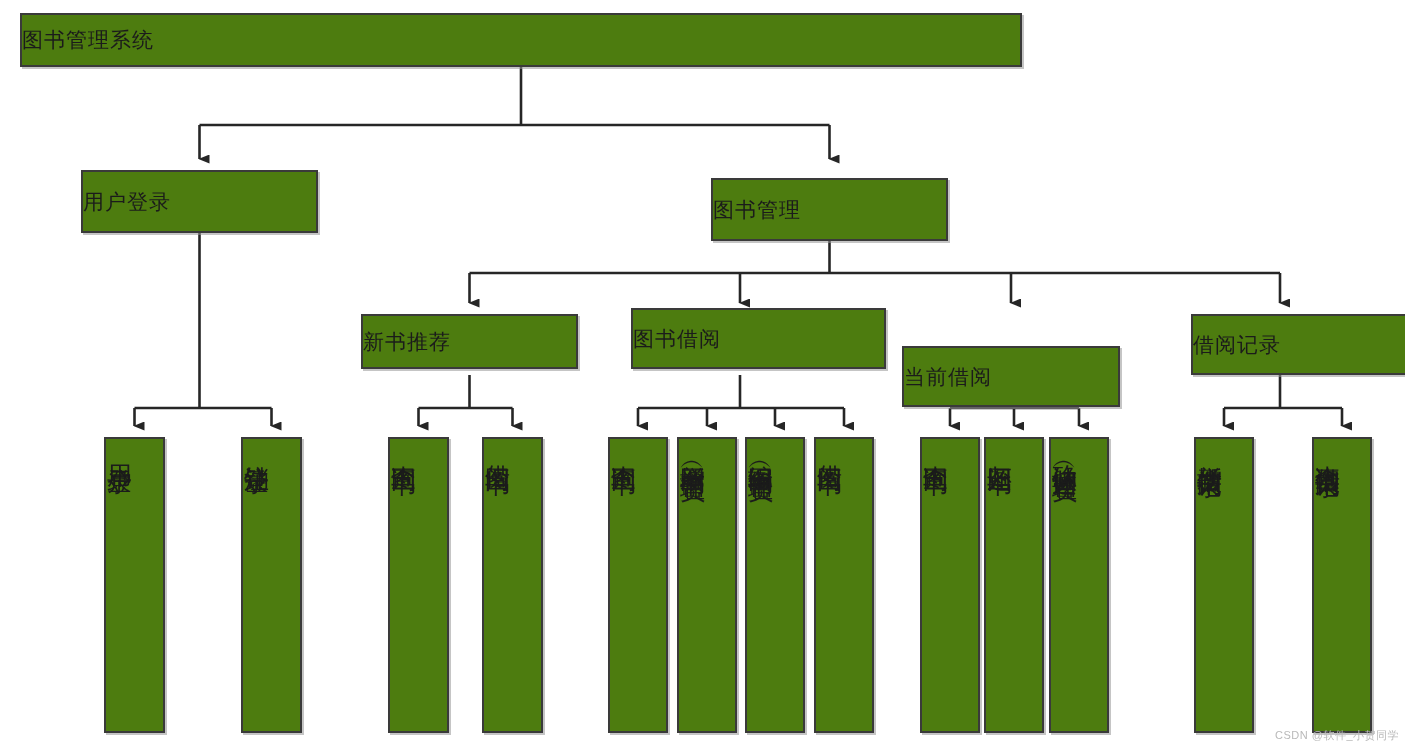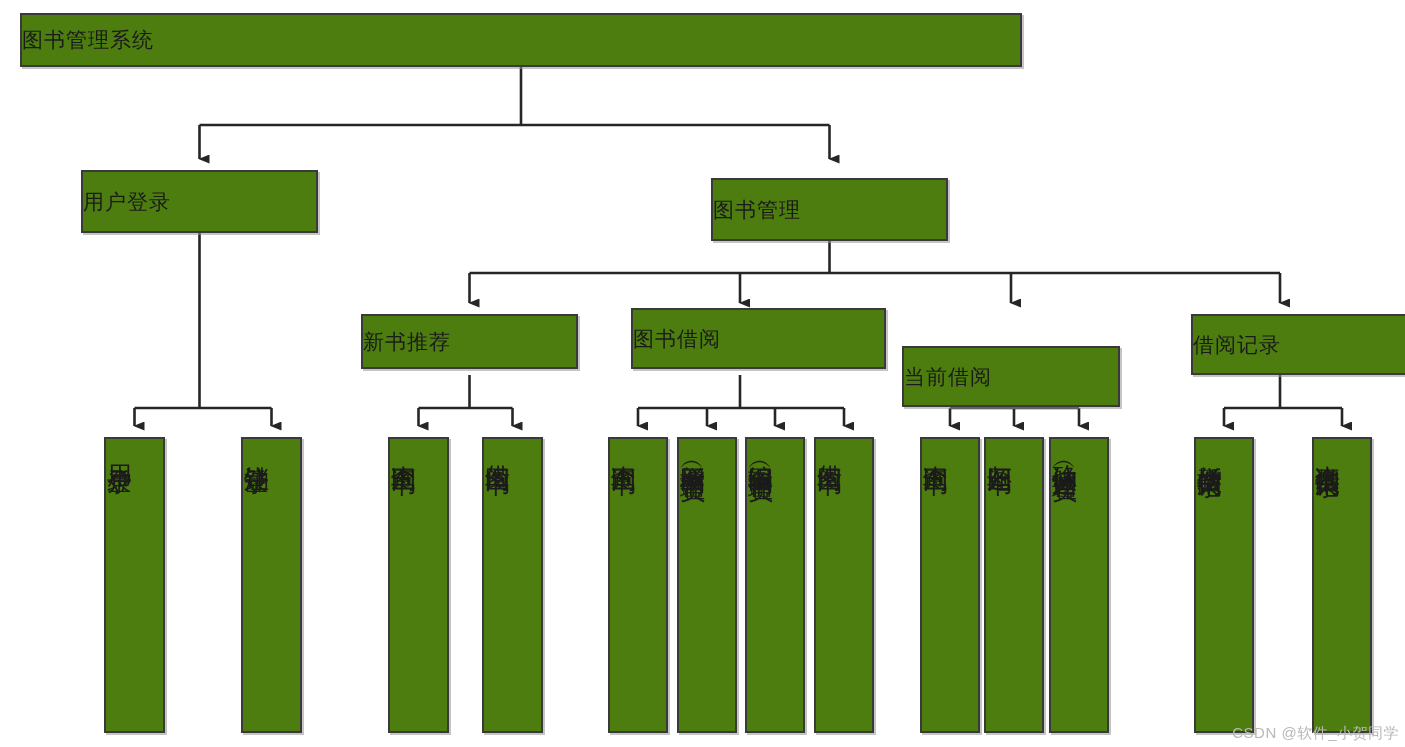--- a/index.html
+++ b/index.html
@@ -55,21 +55,21 @@
     writing-mode: vertical-rl;
     text-orientation: upright;
     font-size: 25px;
     letter-spacing: 2px;
     white-space: nowrap;
   }
   #watermark {
     position: absolute;
     right: 6px;
     bottom: 4px;
-    font-size: 15px;
+    font-size: 11px;
     color: #b9b9b9;
     letter-spacing: 0.5px;
     white-space: nowrap;
   }
 </style>
 </head>
 <body>
 
 <div id="canvas">
   <svg id="wires" viewBox="0 0 1405 747">

